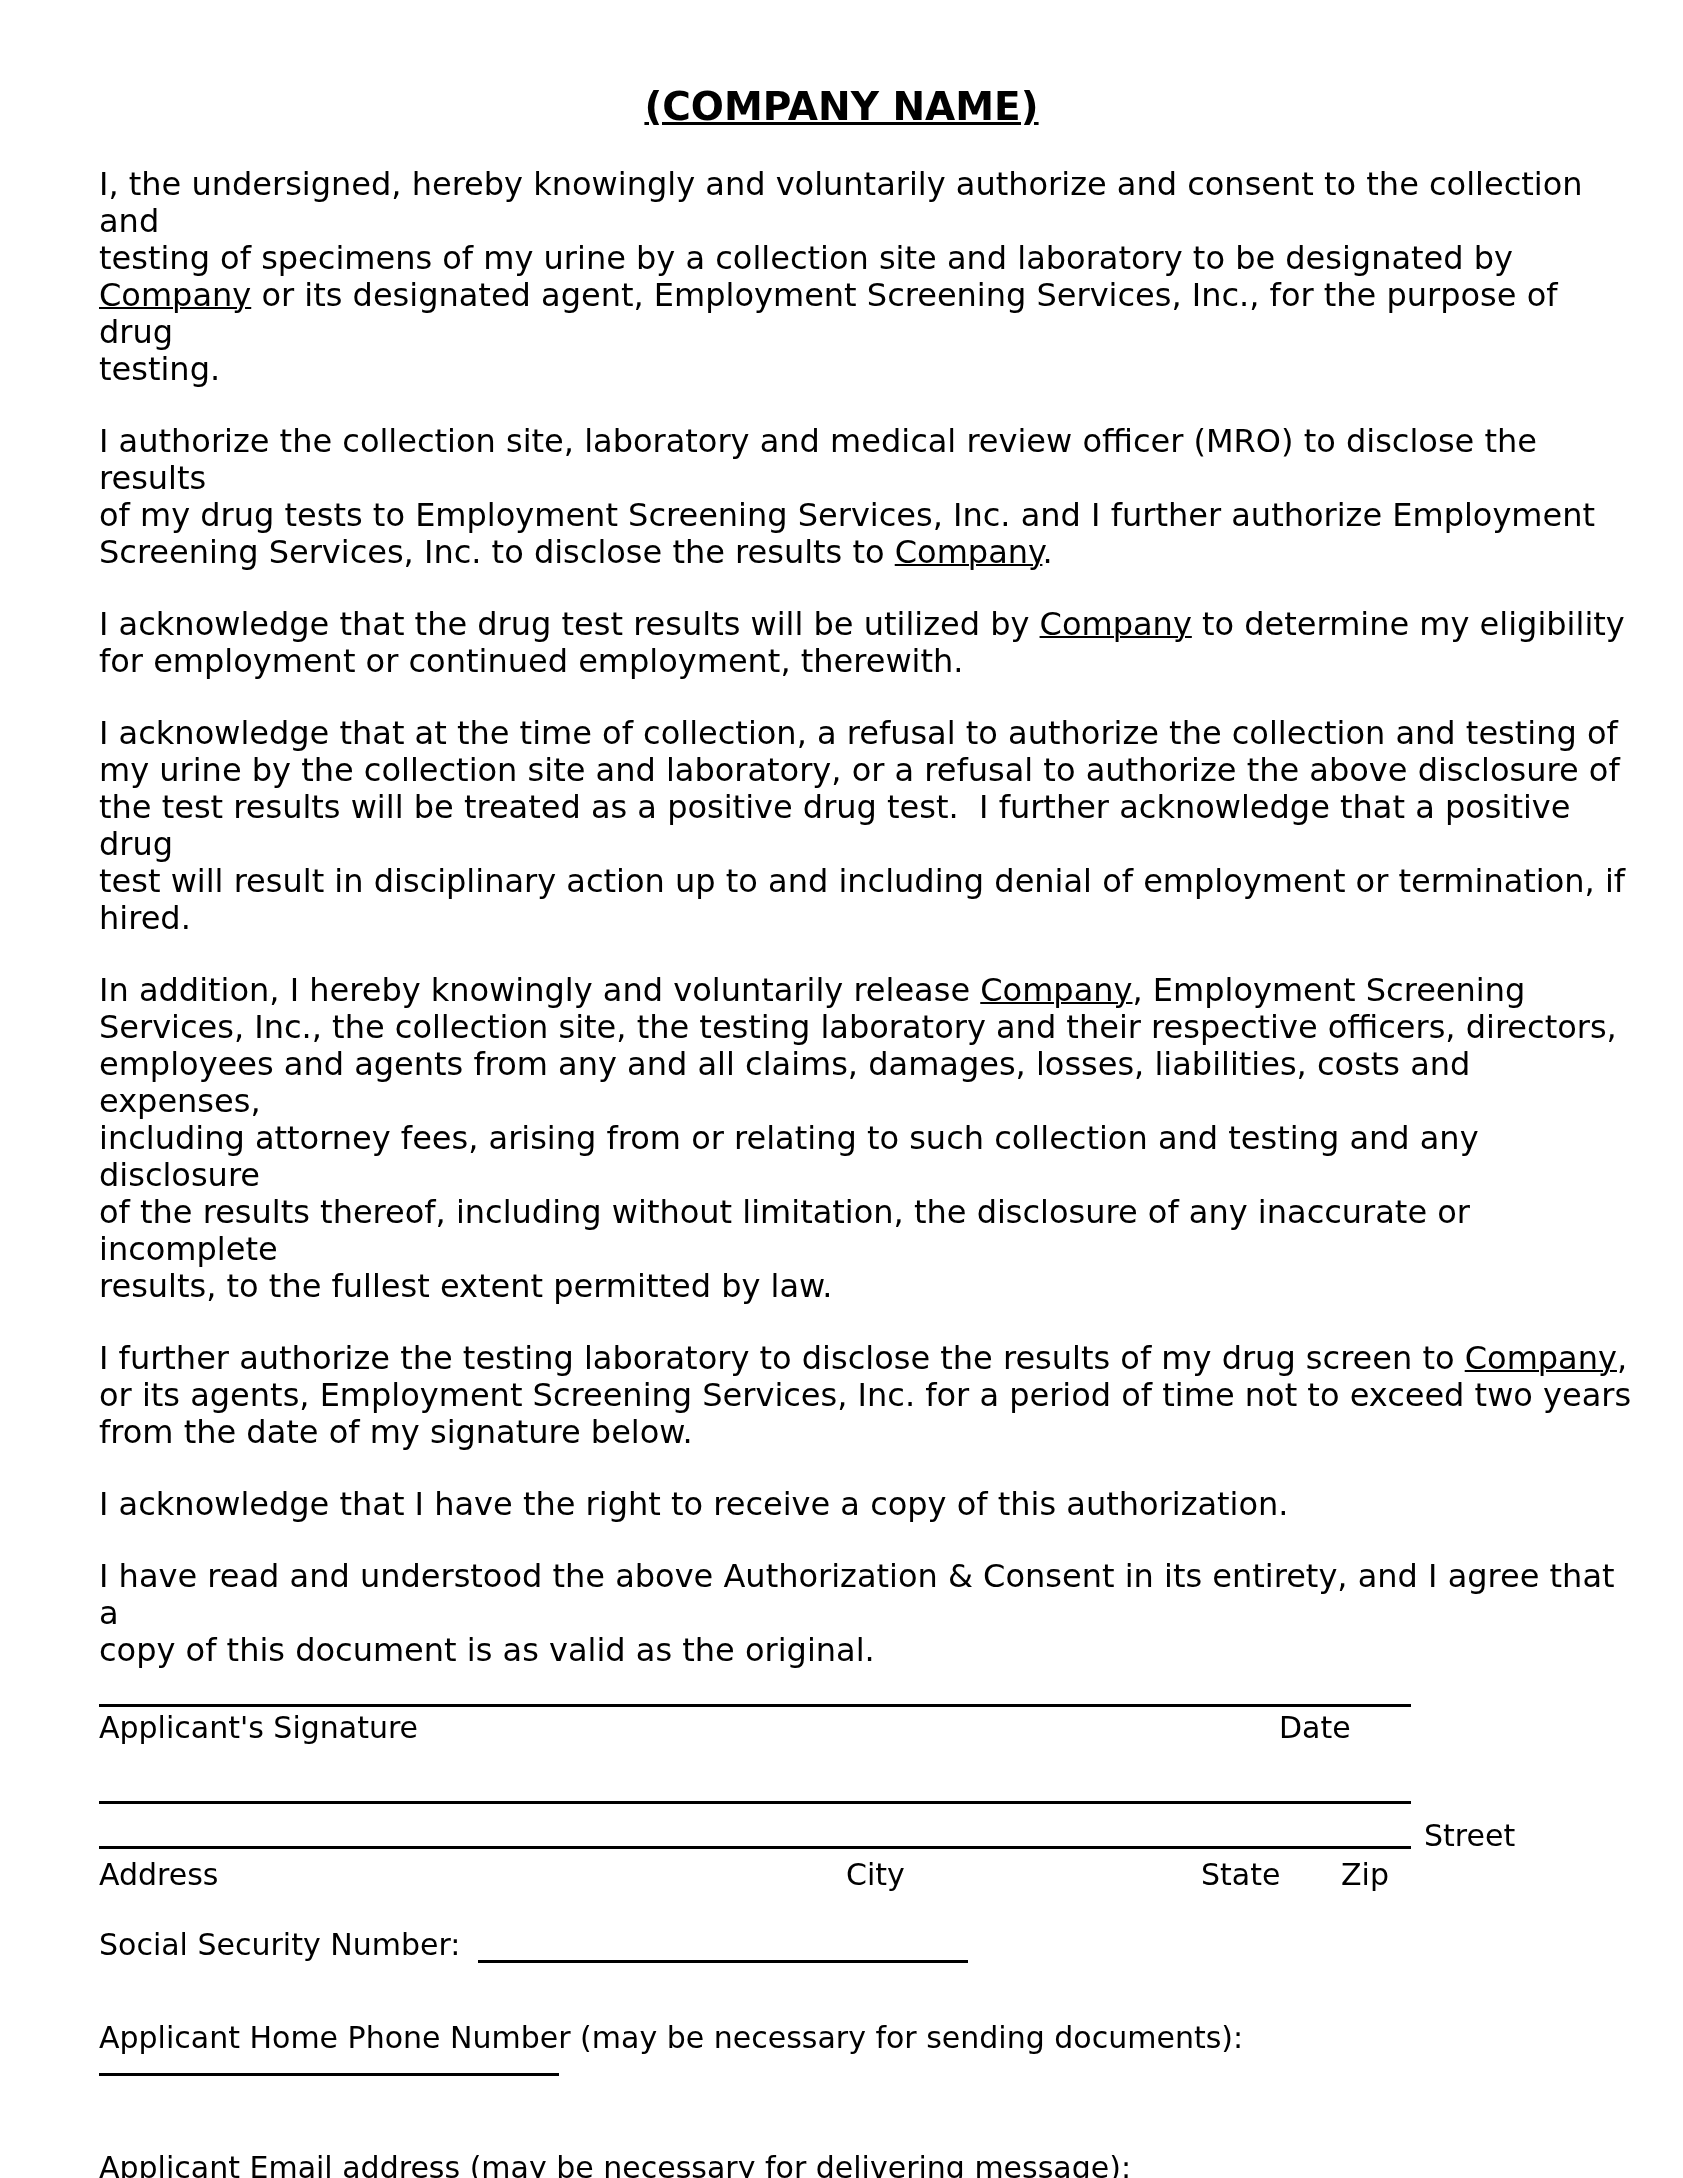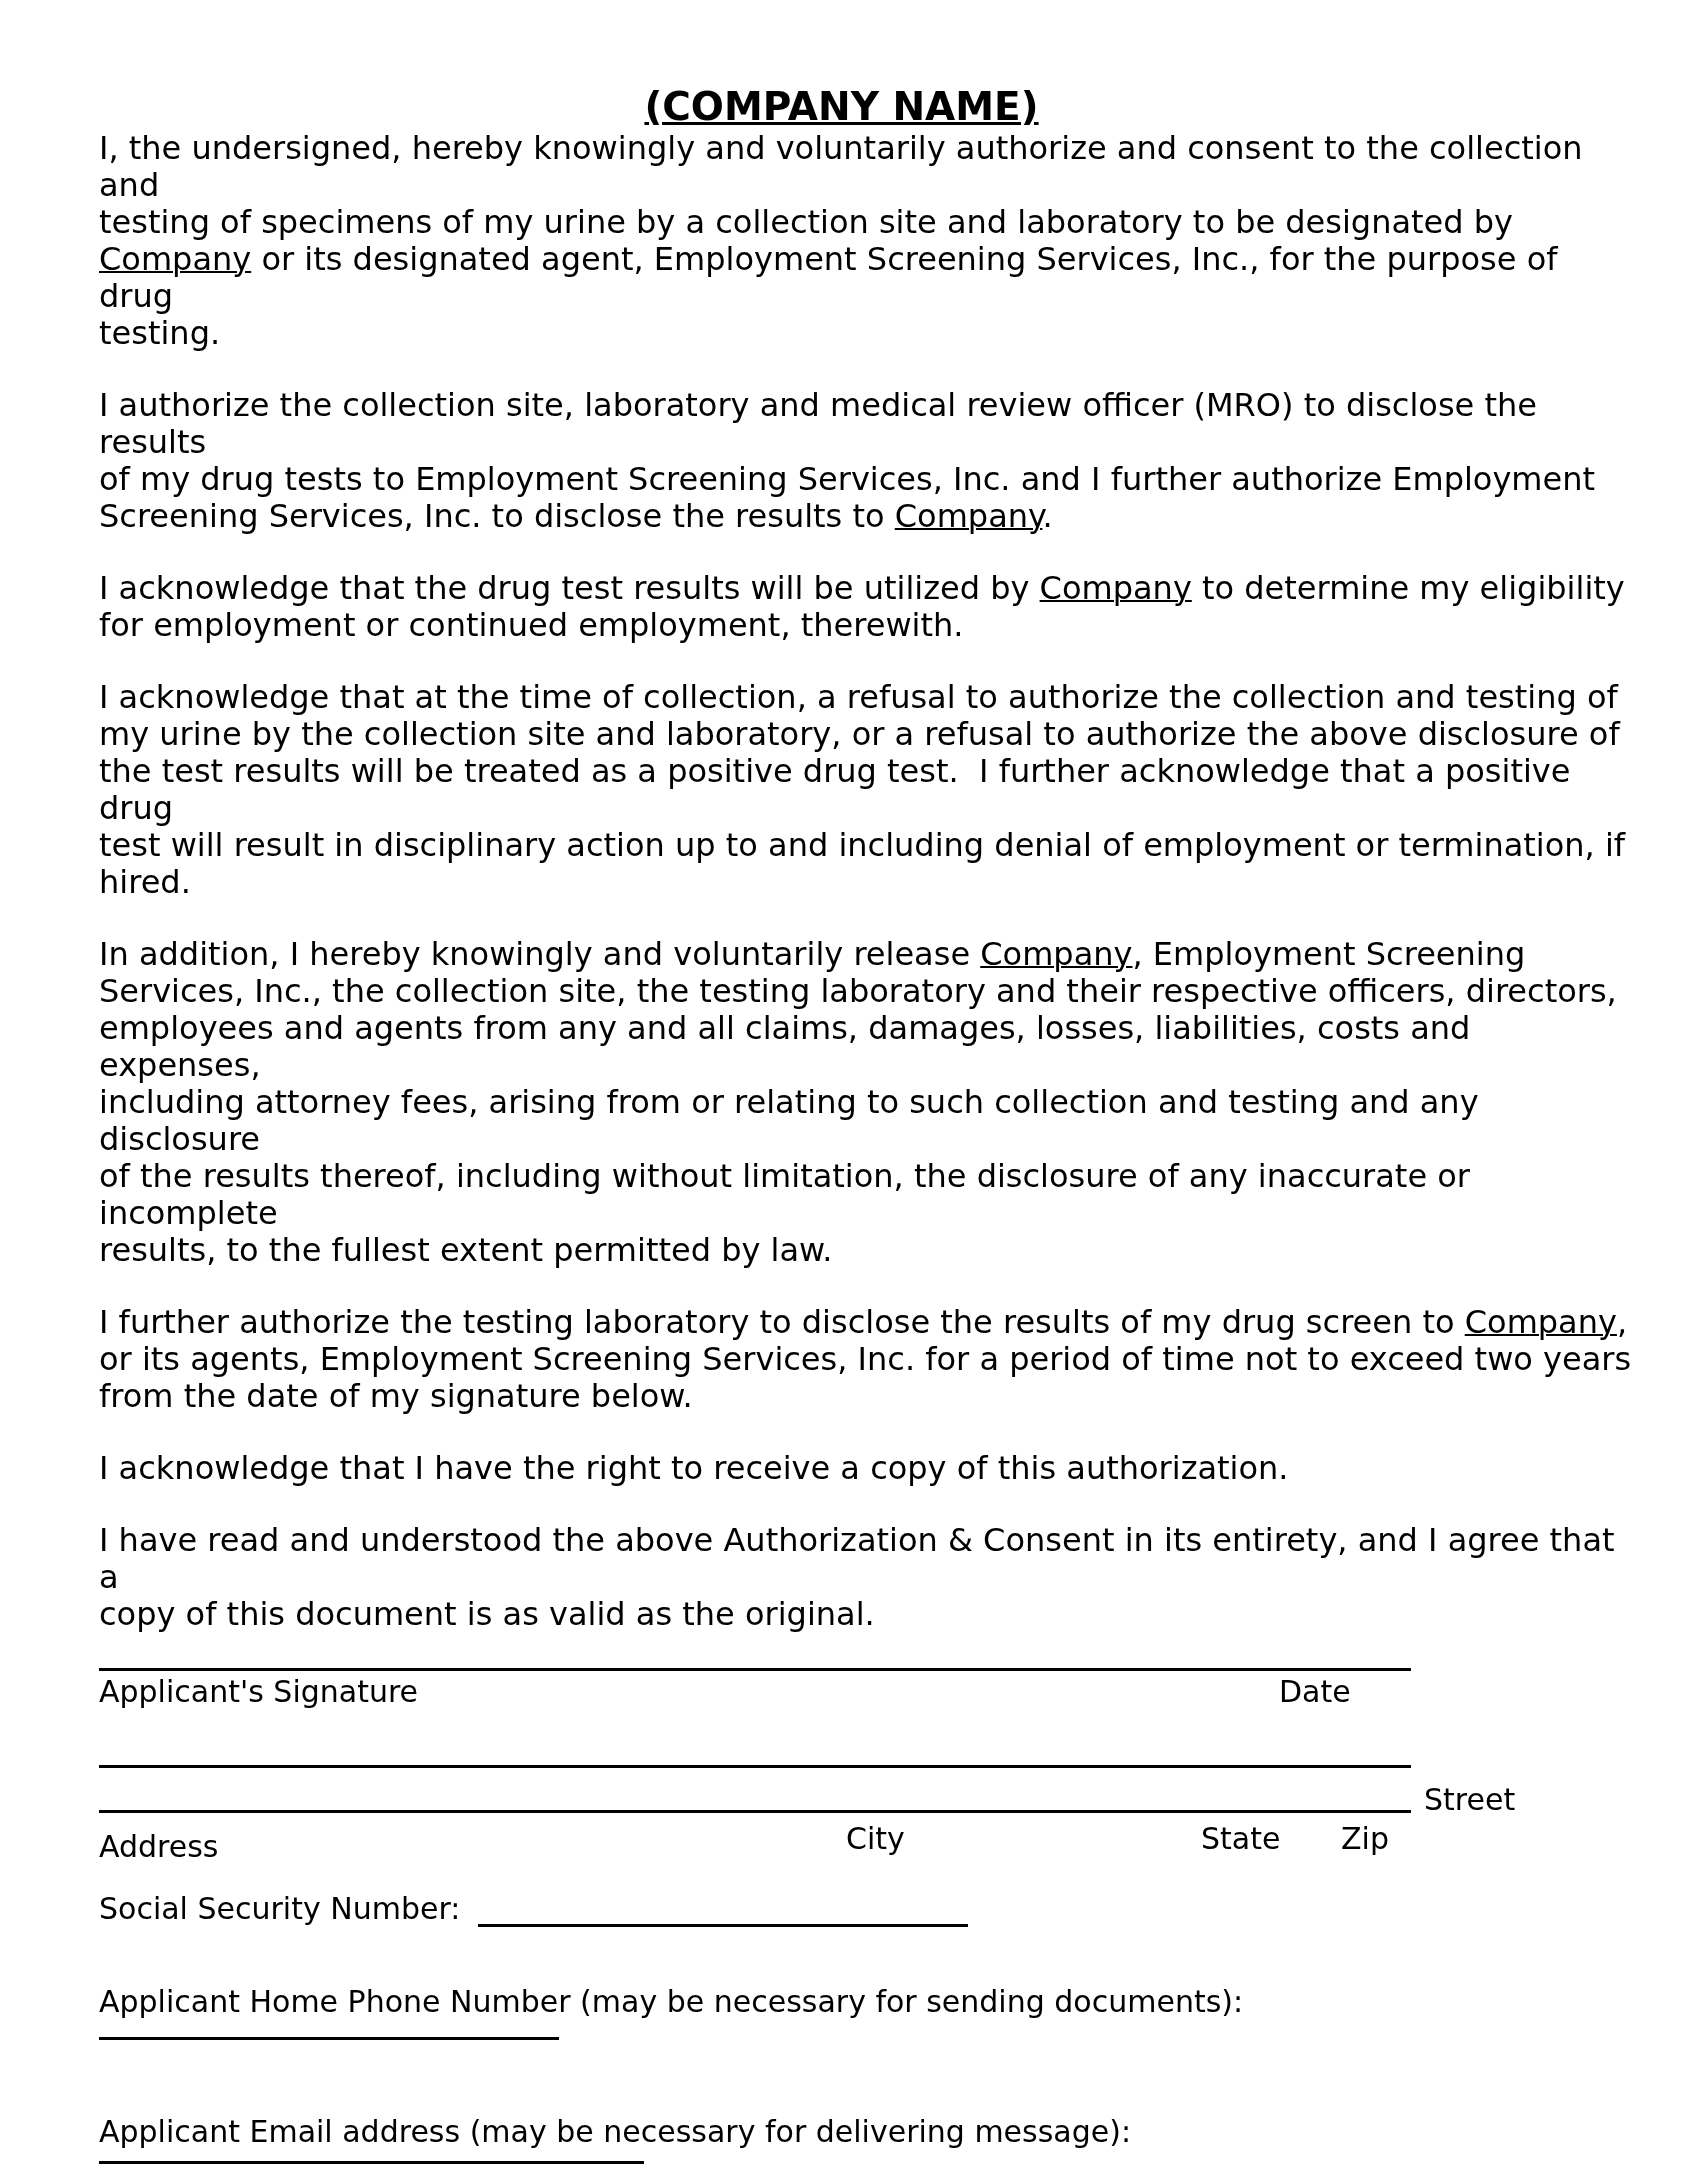--- a/index.html
+++ b/index.html
@@ -13,20 +13,21 @@
     font-family: "DejaVu Sans", sans-serif;
     padding: 83px 0 0 99px;
     overflow: hidden;
   }
   .title {
     width: 1485px;
     text-align: center;
     font-weight: bold;
     font-size: 39px;
     line-height: 47px;
+    margin-bottom: 36px;
   }
   .title .tline {
     text-decoration: underline;
     text-decoration-thickness: 3px;
   }
   .para {
     width: 1539px;
     font-size: 32px;
     line-height: 37px;
     margin: 0 0 35px 0;
@@ -50,21 +51,21 @@
     display: flex;
     align-items: flex-end;
     height: 37px;
     margin-top: 13px;
     font-size: 30px;
     line-height: 37px;
   }
   .street-row .rule { margin-bottom: 5px; }
   .street-label { margin-left: 13px; }
   .addr-row { margin-top: 2px; }
-  .pos-address { position: absolute; left: 0; top: 8px; }
+  .pos-address { position: absolute; left: 0; top: 0; }
   .pos-city { position: absolute; left: 747px; top: 0; }
   .pos-state { position: absolute; left: 1102px; top: 0; }
   .pos-zip { position: absolute; left: 1242px; top: 0; }
   .ssn-row {
     margin-top: 33px;
     font-size: 30px;
     line-height: 37px;
     height: 37px;
   }
   .fill {

